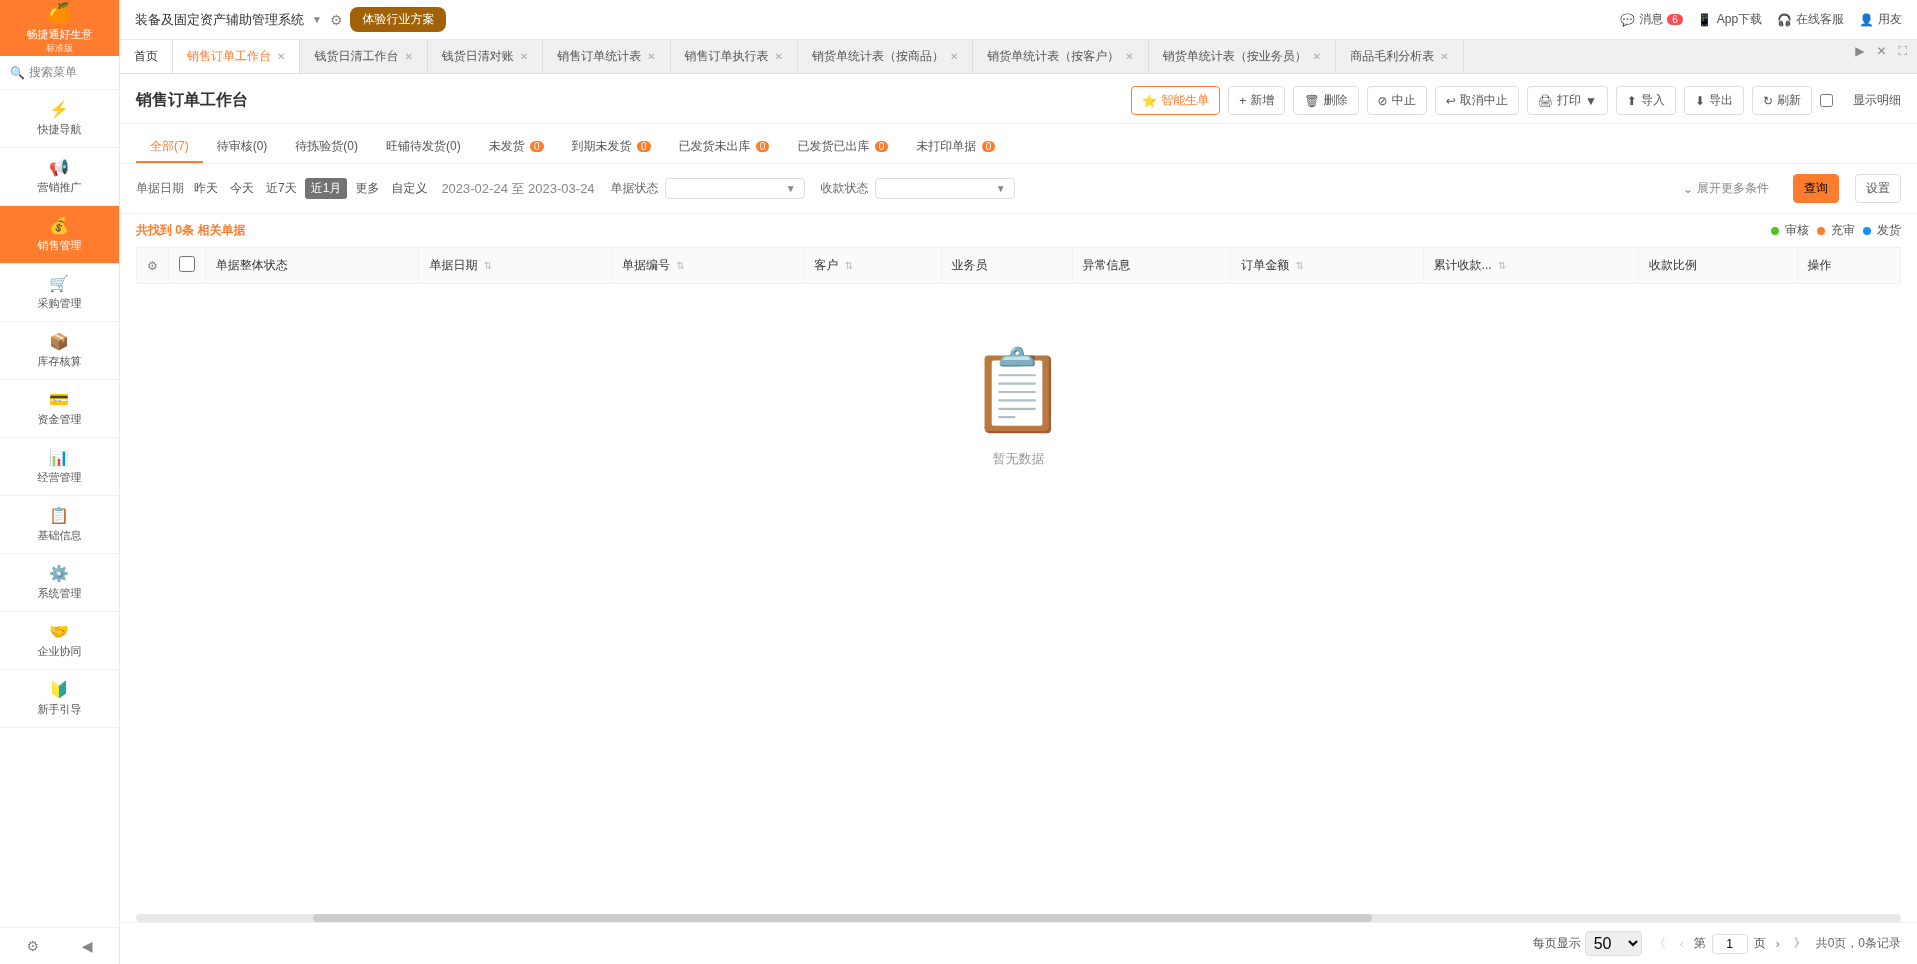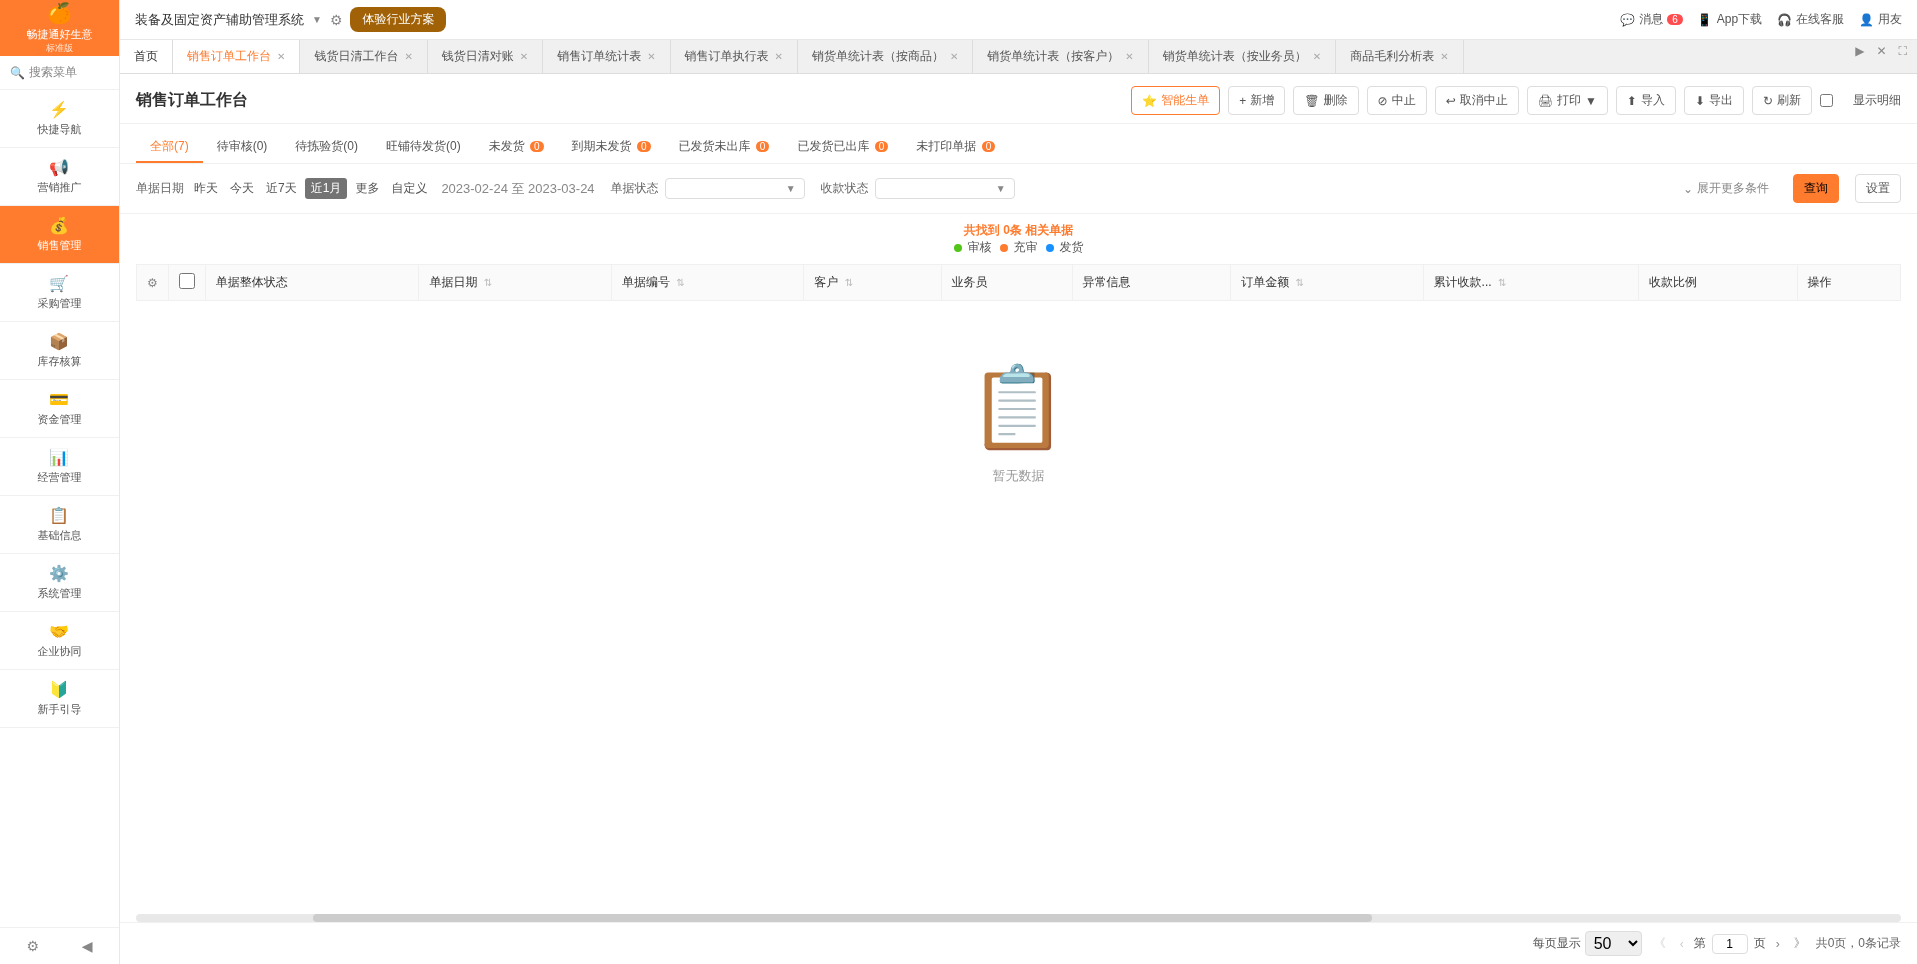--- a/index.html
+++ b/index.html
@@ -67,21 +67,21 @@
     .filter-date-options { display: flex; align-items: center; gap: 4px; }
     .date-opt { cursor: pointer; color: #555; font-size: 12px; padding: 2px 4px; }
     .date-opt.active { background: #737373; color: #fff; border-radius: 3px; padding: 2px 6px; }
     .date-range { font-size: 13px; color: #888; margin-left: 4px; text-align: right; }
     .filter-select { display: flex; align-items: center; border: 1px solid #ddd; border-radius: 4px; padding: 4px 8px; min-width: 140px; justify-content: space-between; cursor: pointer; background: #fff; }
     .filter-select-text { color: #555; }
     .filter-select-arrow { color: #888; font-size: 10px; }
     .expand-more { display: flex; align-items: center; gap: 4px; color: #888; cursor: pointer; font-size: 12px; margin-left: auto; }
 
     
-    .toolbar { display: flex; align-items: center; justify-content: space-between; padding: 8px 16px; flex-shrink: 0; flex-direction: column; }
+    .toolbar { display: flex; align-items: center; justify-content: space-between; padding: 8px 16px; flex-shrink: 0; }
     .result-count { font-size: 12px; color: #666; }
     .result-count span { color: #ff7b2e; font-weight: bold; }
     .toolbar-right { display: flex; align-items: center; gap: 8px; }
     .toolbar-btn { display: flex; align-items: center; gap: 3px; cursor: pointer; font-size: 12px; color: #555; }
     .dot { width: 8px; height: 8px; border-radius: 50%; display: inline-block; margin-right: 3px; }
     .dot-green { background: #52c41a; }
     .dot-orange { background: #ff7b2e; }
     .dot-blue { background: #1890ff; }
 
     

